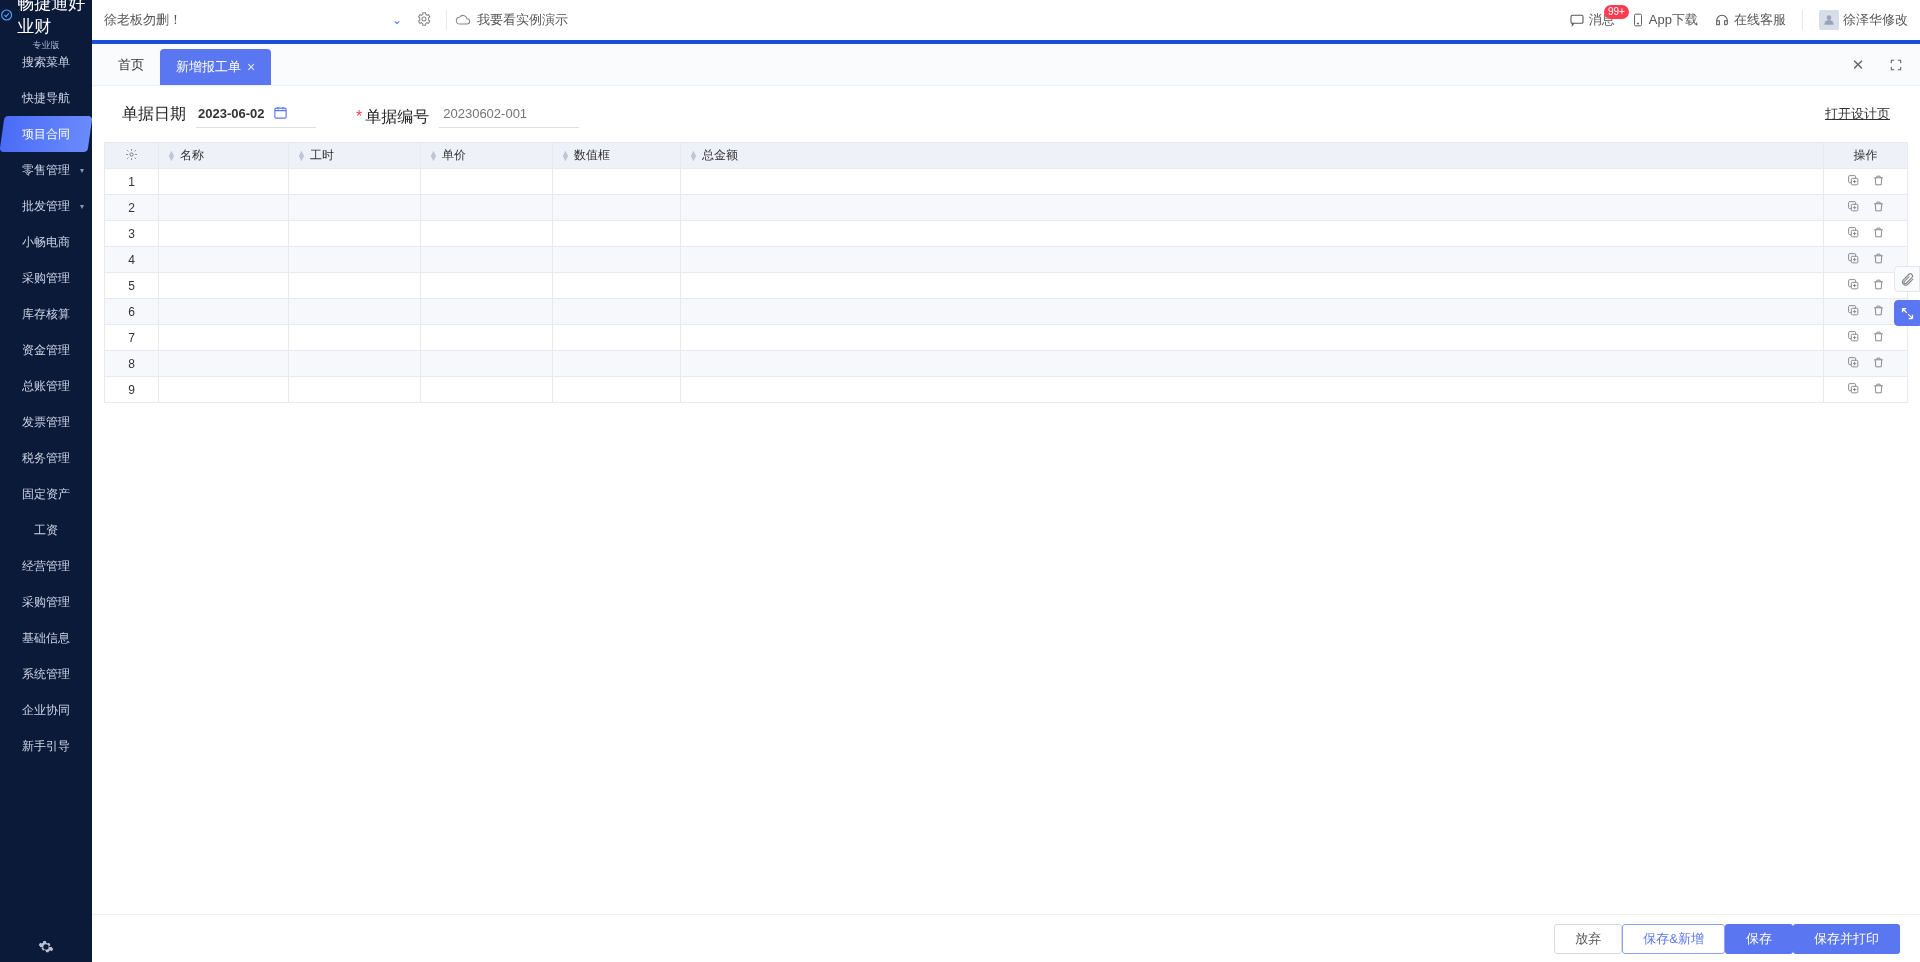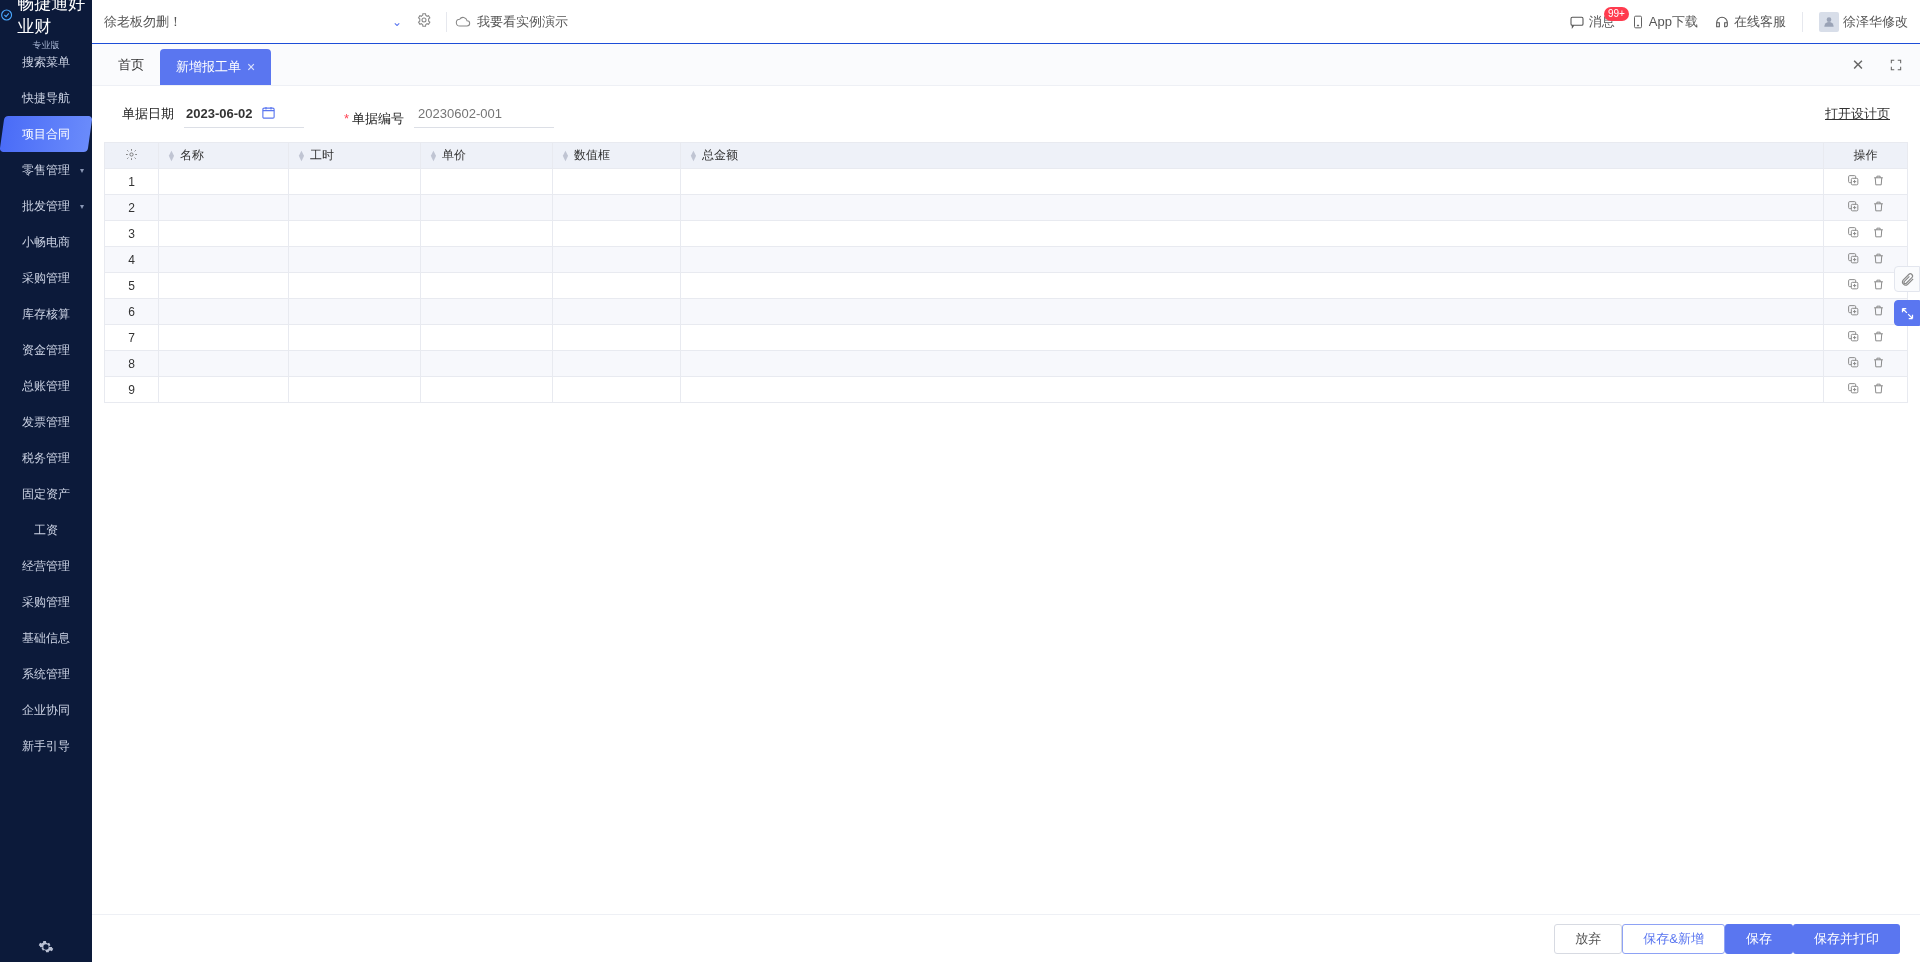--- a/index.html
+++ b/index.html
@@ -10,42 +10,42 @@
 .logo-row { display: flex; align-items: center; gap: 4px; }
 .logo-icon { width: 18px; height: 18px; }
 .logo-text { font-size: 17px; color: #fff; font-weight: 500; }
 .logo-sub { font-size: 9px; color: #a5b3d1; margin-top: 1px; }
 .menu-item { height: 36px; display: flex; align-items: center; justify-content: center; font-size: 12px; color: #ccd3e4; cursor: pointer; position: relative; }
 .menu-item.active { background: linear-gradient(90deg,#4a6cf7,#6a8bfb); color: #fff; border-radius: 4px; margin: 0 2px; transform: skewX(-8deg); }
 .menu-item.active span { transform: skewX(8deg); }
 .menu-item .caret { position: absolute; right: 8px; font-size: 8px; color: #8a97b5; }
 .sidebar-bottom { margin-top: auto; height: 30px; display: flex; align-items: center; justify-content: center; color: #ccd3e4; font-size: 14px; }
 .main { flex: 1; display: flex; flex-direction: column; min-width: 0; }
-.topbar { height: 44px; border-bottom: 1px solid #1d4ed8; display: flex; align-items: center; padding: 0 12px; gap: 8px; }
+.topbar { height: 44px; border-bottom: 4px solid #1d4ed8; display: flex; align-items: center; padding: 0 12px; gap: 8px; }
 .org-select { display: flex; align-items: center; gap: 6px; min-width: 200px; cursor: pointer; }
 .org-name { color: #555; font-size: 13px; }
 .chevron { color: #5a76f0; font-size: 12px; }
 .gear-top { color: #888; font-size: 15px; cursor: pointer; margin: 0 6px; }
 .divider-v { width: 1px; height: 20px; background: #e6e8ee; }
 .demo-link { display: flex; align-items: center; gap: 6px; color: #555; cursor: pointer; }
 .demo-link svg { width: 16px; height: 16px; }
 .topbar-right { margin-left: auto; display: flex; align-items: center; gap: 16px; }
 .top-action { display: flex; align-items: center; gap: 4px; color: #555; font-size: 13px; cursor: pointer; position: relative; }
 .badge { position: absolute; top: -6px; right: -14px; background: #ff3b4e; color: #fff; border-radius: 8px; font-size: 10px; padding: 0 4px; line-height: 14px; }
 .avatar { width: 20px; height: 20px; background: #d8dee9; border-radius: 2px; display: flex; align-items: center; justify-content: center; color: #9aa3b6; }
 .tabbar { height: 42px; display: flex; align-items: center; padding: 0 10px; border-bottom: 1px solid #eef0f5; background: #fafbfd; }
 .tab { height: 36px; padding: 0 16px; display: flex; align-items: center; gap: 6px; font-size: 13px; color: #333; cursor: pointer; }
 .tab.active { background: #5a76f0; color: #fff; border-radius: 4px 4px 0 0; height: 36px; margin-top: 4px; }
 .tab .close { font-size: 14px; cursor: pointer; opacity: .8; }
 .tabbar-right { margin-left: auto; display: flex; align-items: center; gap: 10px; color: #666; }
 .tab-icon-btn { width: 28px; height: 28px; display: flex; align-items: center; justify-content: center; cursor: pointer; font-size: 15px; }
 .content { flex: 1; display: flex; flex-direction: column; padding: 0; min-height: 0; position: relative; }
 .form-row { height: 56px; display: flex; align-items: center; padding: 0 30px; gap: 20px; }
 .field { display: flex; align-items: center; gap: 10px; }
-.field-label { font-size: 13px; color: #222; }
+.field-label { font-size: 16px; color: #222; }
 .required::before { content: "*"; color: #f45; margin-right: 3px; }
 .date-input { display: flex; align-items: center; gap: 8px; border-bottom: 1px solid #dcdfe6; padding: 4px 6px 4px 2px; min-width: 120px; }
 .date-val { color: #333; font-weight: 600; }
 .cal-icon { color: #5a76f0; font-size: 15px; }
 .text-input { border: none; border-bottom: 1px solid #dcdfe6; padding: 6px 4px; font-size: 13px; outline: none; width: 140px; color: #999; }
 .design-link { margin-left: auto; color: #333; font-size: 13px; cursor: pointer; text-decoration: underline; }
 .table-wrap { padding: 0 12px; flex: 1; min-height: 0; }
 table { width: 100%; border-collapse: collapse; table-layout: fixed; }
 th, td { border: 1px solid #e8eaf0; height: 26px; font-size: 12px; }
 thead th { background: #eef1f8; color: #333; font-weight: 500; text-align: left; padding: 0 8px; position: relative; }

